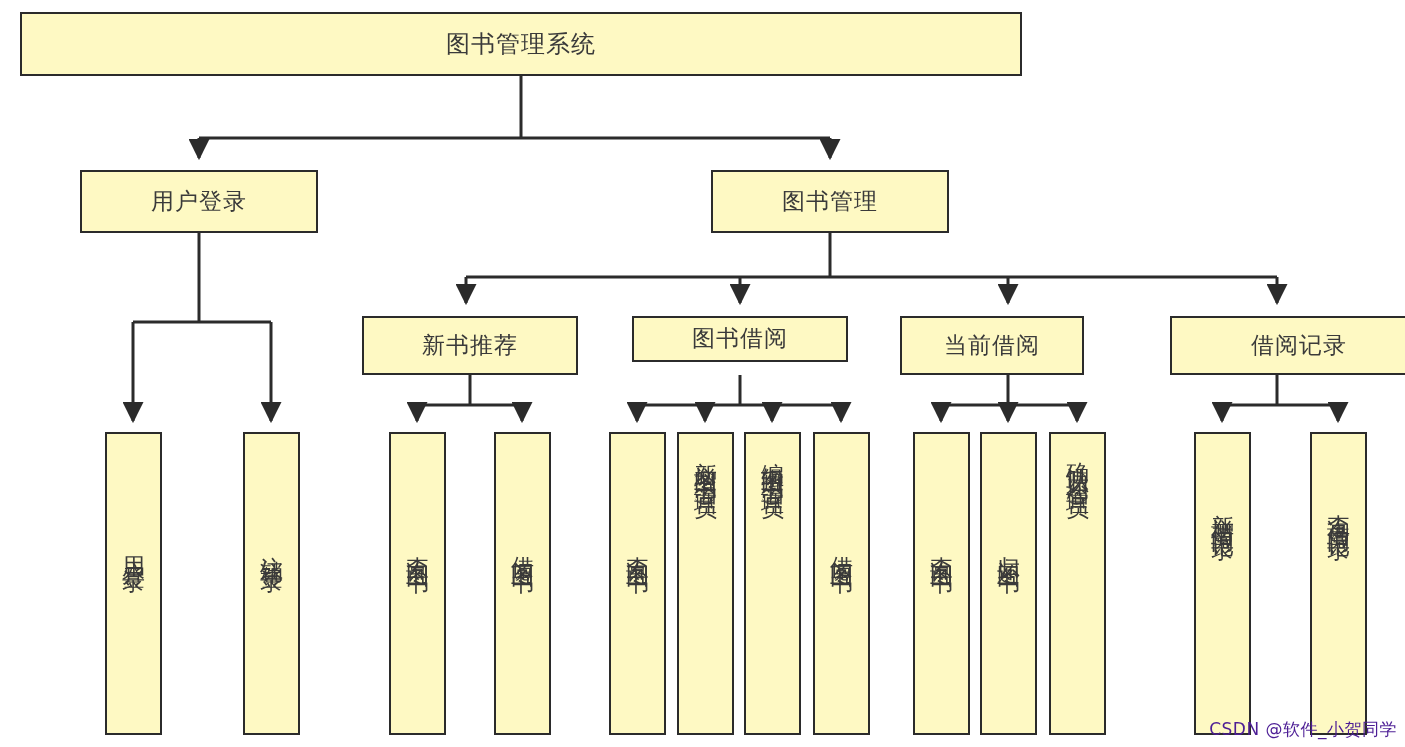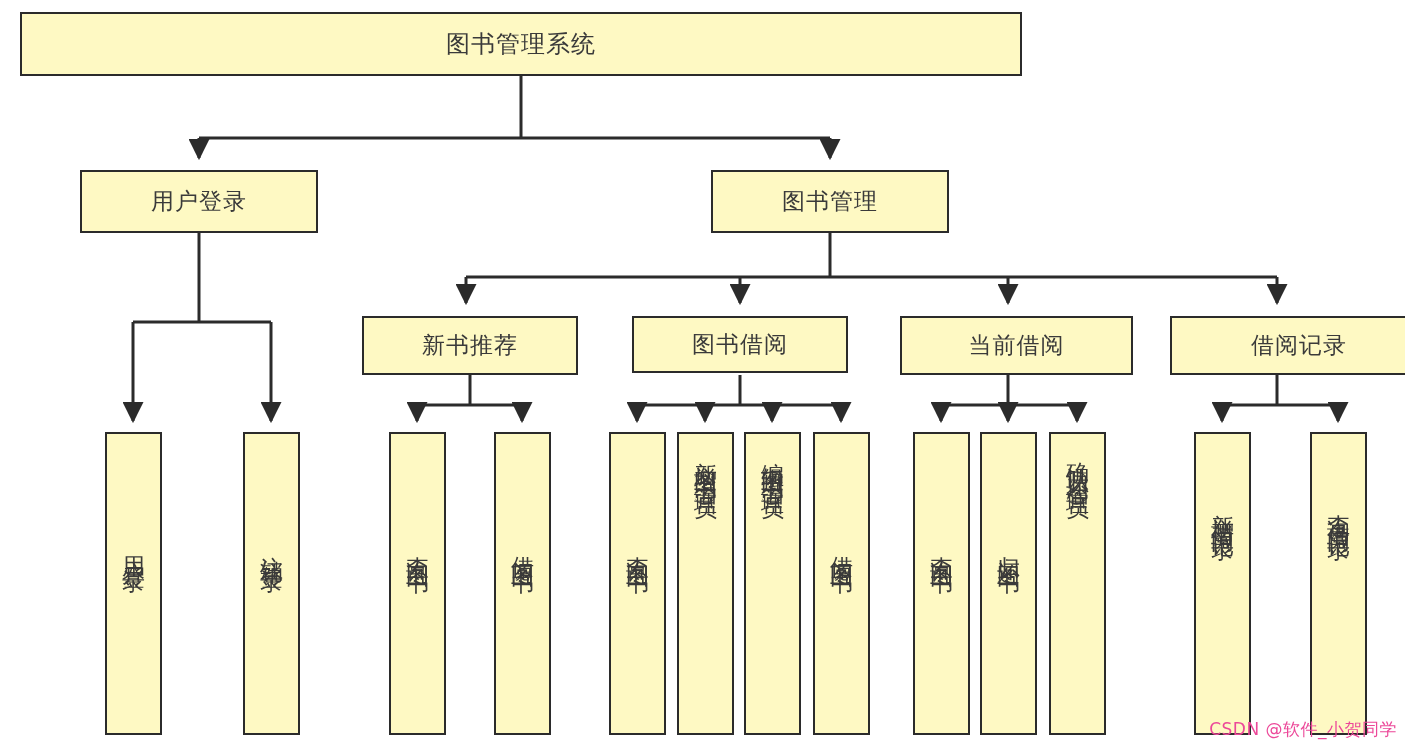--- a/index.html
+++ b/index.html
@@ -68,21 +68,21 @@
   }
   .node.title {
     font-size: 24px;
   }
   
   #watermark {
     position: absolute;
     right: 8px;
     bottom: 6px;
     font-size: 17px;
-    color: #ec4899;
+    color: #4c1d95;
     letter-spacing: 0.5px;
     white-space: nowrap;
   }
 </style>
 </head>
 <body>
 
 <div id="canvas">
 
   <svg id="wires" viewBox="0 0 1405 747" width="1405" height="747">
@@ -144,25 +144,25 @@
   </div>
 
   <div class="node horiz" style="left:362px; top:316px; width:216px; height:59px;">
     <span>新书推荐</span>
   </div>
 
   <div class="node horiz" style="left:711px; top:170px; width:238px; height:63px;">
     <span>图书管理</span>
   </div>
 
-  <div class="node horiz" style="left:632px; top:316px; width:216px; height:57px;">
+  <div class="node horiz" style="left:632px; top:316px; width:216px; height:46px;">
     <span>图书借阅</span>
   </div>
 
-  <div class="node horiz" style="left:900px; top:316px; width:233px; height:59px;">
+  <div class="node horiz" style="left:900px; top:316px; width:184px; height:59px;">
     <span>当前借阅</span>
   </div>
 
   <div class="node horiz" style="left:1170px; top:316px; width:258px; height:59px;text-align:right;">
     <span>借阅记录</span>
   </div>
 
   <div class="node vert low" style="left:105px; top:432px; width:57px; height:303px;">
     <span class="vtext">用户登录</span>
   </div>

